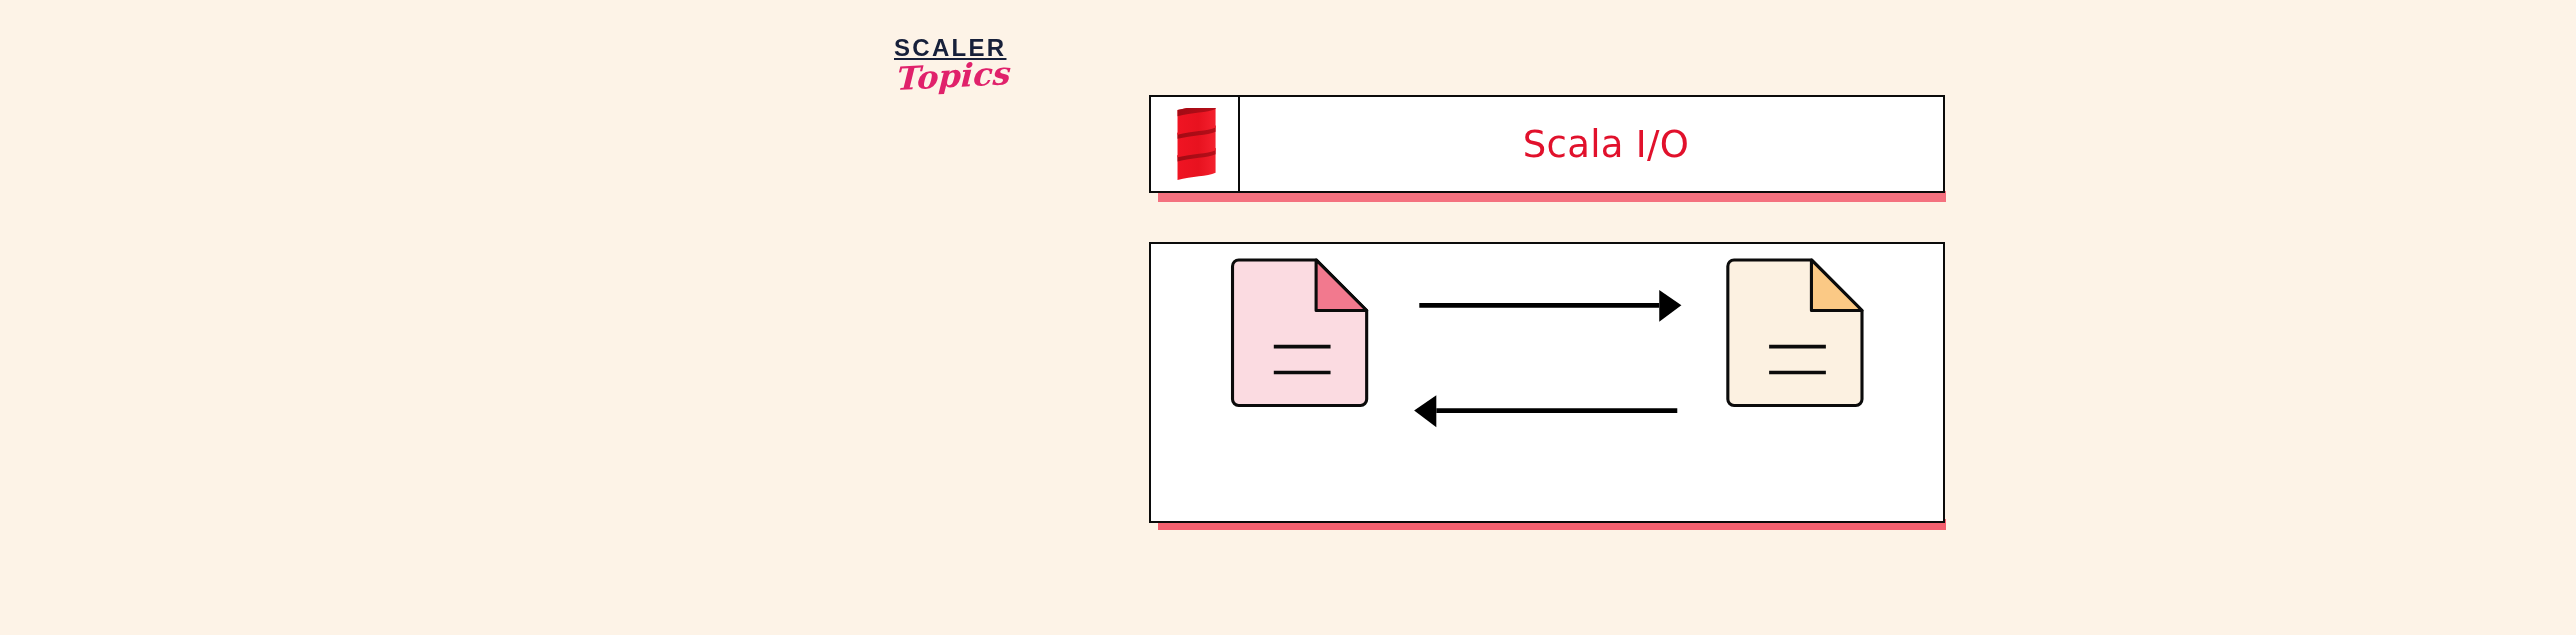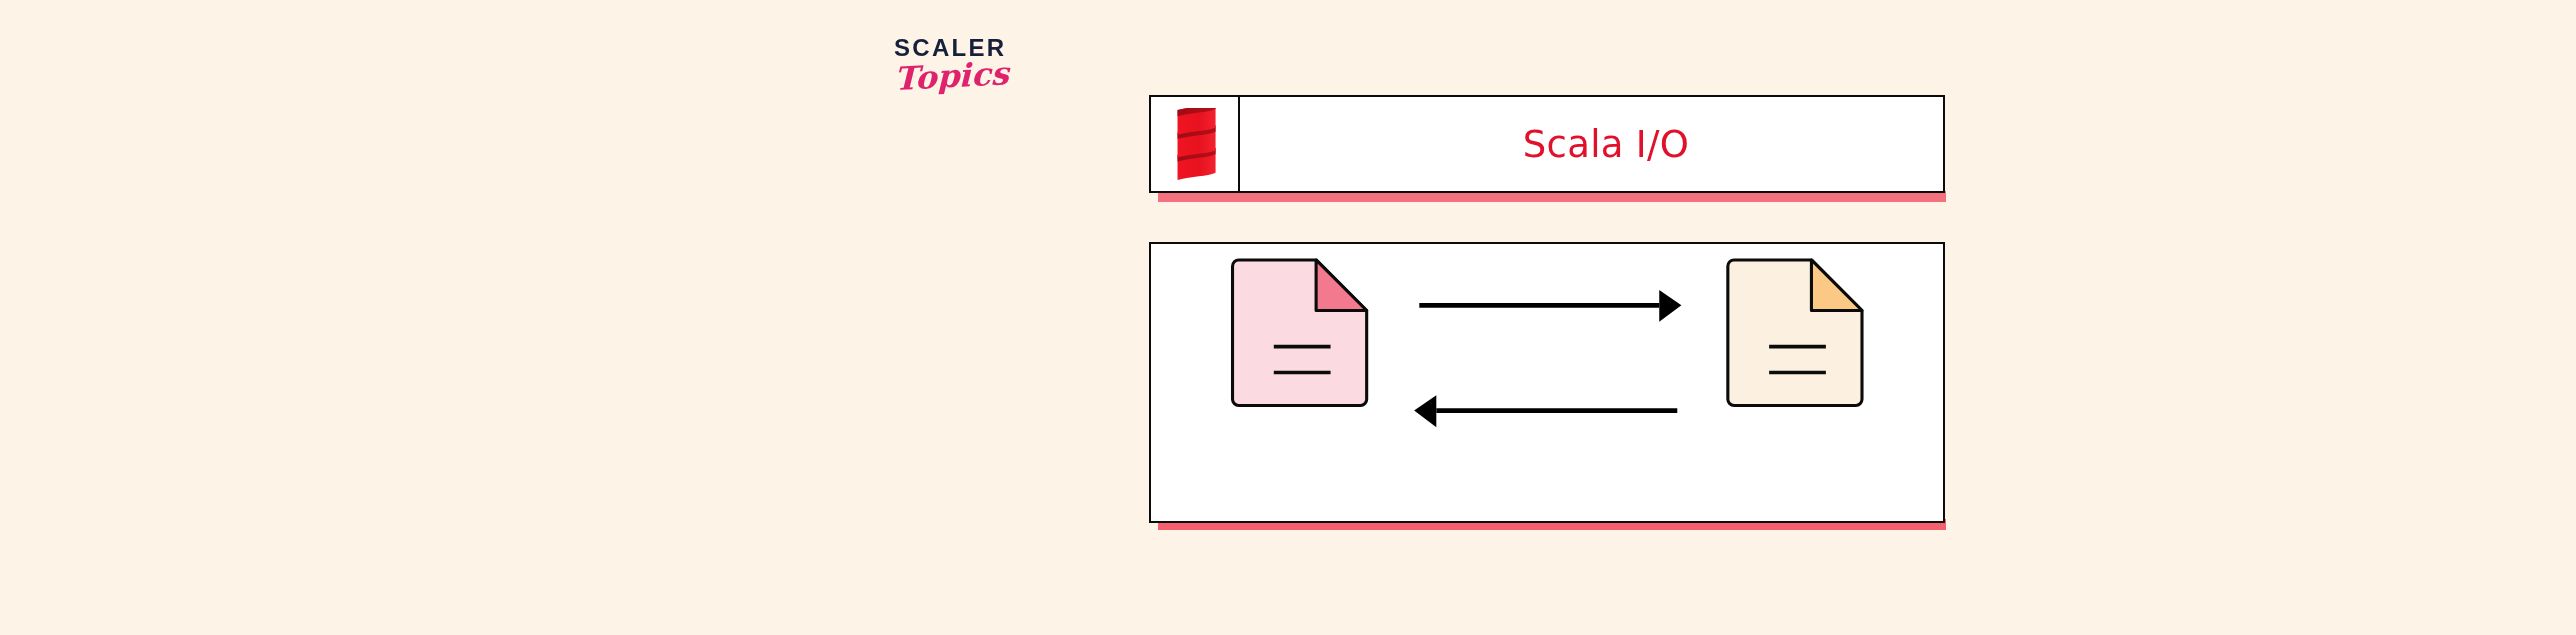--- a/index.html
+++ b/index.html
@@ -25,20 +25,21 @@
   }
   #brand-wordmark {
     font-family: "Liberation Sans", sans-serif;
     font-weight: bold;
     font-size: 24px;
     letter-spacing: 2.3px;
     color: #17203A;
     line-height: 1;
     text-align: left;
     white-space: nowrap;
+    text-decoration: underline;
   }
   #brand-script {
     font-family: "DejaVu Serif", serif;
     font-style: italic;
     font-weight: bold;
     font-size: 32px;
     color: #E0216B;
     line-height: 1;
     margin-top: 3.1px;
     margin-left: 3.1px;

